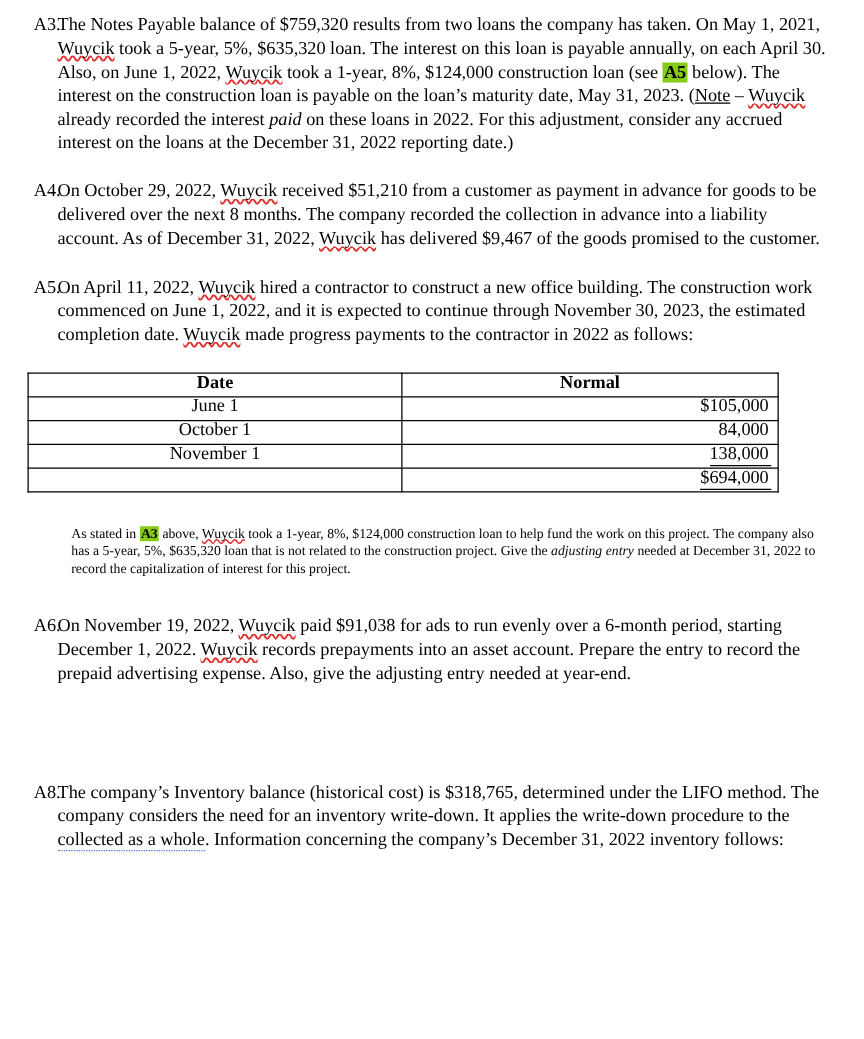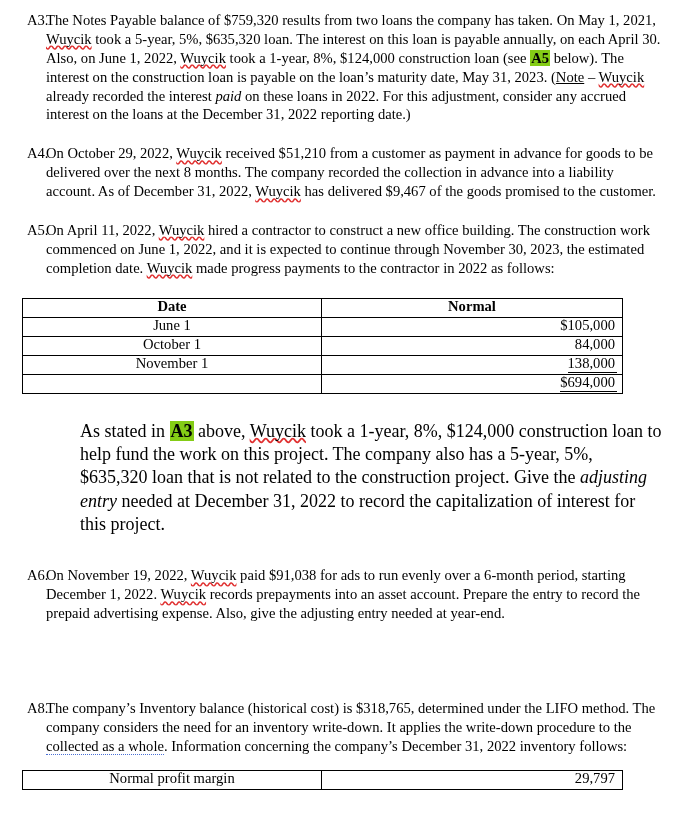--- a/index.html
+++ b/index.html
@@ -35,23 +35,23 @@
     padding-left: 27px;
     box-sizing: border-box;
     white-space: nowrap;
   }
   .item-body {
     flex: 1 1 auto;
     padding-right: 28px;
     text-align: left;
   }
   .indent-body {
-    margin-left: 80px;
+    margin-left: 57px;
     padding-right: 28px;
-    font-size: 18px;
+    font-size: 11px;
     line-height: 1.295;
   }
 
   
   .hl {
     background: #84cc16;
     font-weight: bold;
     padding: 0 1px;
   }
   .sp {            
@@ -180,22 +180,18 @@
 
   <div class="item">
     <div class="item-label">A8.</div>
     <div class="item-body">The company’s Inventory balance (historical cost) is $318,765, determined under the LIFO method. The company considers the need for an inventory write-down. It applies the write-down procedure to the <span class="gr">collected as a whole</span>. Information concerning the company’s December 31, 2022 inventory follows:</div>
   </div>
 
   <div class="gap-sm"></div>
 
   <table class="tbl">
     <tbody>
-      <tr>
-        <td class="c-label">Normal profit margin</td>
-        <td class="c-value"><span class="val-inner">29,797</span></td>
-      </tr>
     </tbody>
   </table>
 
   <div class="gap-md"></div>
 
 </div>
 
 </body></html>

